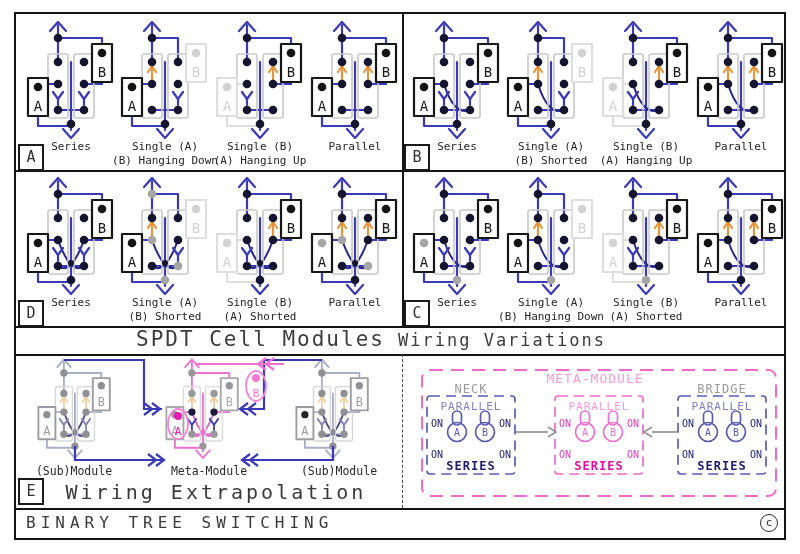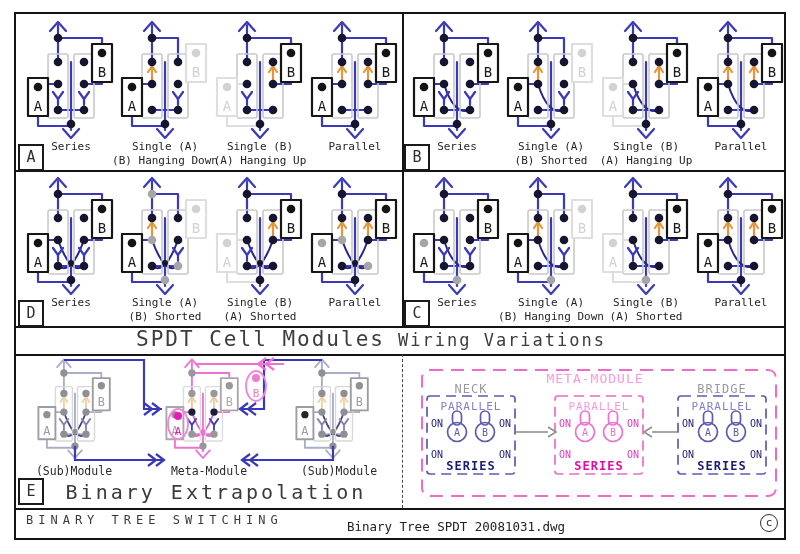--- a/index.html
+++ b/index.html
@@ -15,21 +15,21 @@
   .cellcap{position:absolute;font-size:11px;line-height:13px;text-align:center;
            color:#242424;width:130px;white-space:nowrap;}
   .cornerbox{position:absolute;width:22px;height:23px;border:2px solid #1a1a1a;
              background:#ffffff;color:#2e2e2e;font-size:15px;line-height:22px;
              text-align:center;z-index:5;}
   .bandtext{position:absolute;color:#3c3c3c;white-space:nowrap;}
   .band-left{font-size:21px;letter-spacing:2px;}
   .band-right{font-size:17px;letter-spacing:2px;}
   .etitle{position:absolute;left:30px;top:126px;width:340px;text-align:center;
           font-size:20px;letter-spacing:3px;color:#3a3a3a;white-space:nowrap;}
-  .footer-title{position:absolute;left:10px;top:5px;font-size:12px;letter-spacing:5px;
+  .footer-title{position:absolute;left:10px;top:5px;font-size:16px;letter-spacing:5px;
                 color:#3a3a3a;white-space:nowrap;}
   .footer-file{position:absolute;left:320px;top:11px;width:240px;text-align:center;
                font-size:12.5px;color:#222222;white-space:nowrap;}
   .footer-copy{position:absolute;right:10px;top:6px;display:flex;align-items:center;
                gap:6px;color:#2e2e2e;font-size:16px;white-space:nowrap;}
   .copycircle{display:inline-block;width:16px;height:16px;border:1.5px solid #2e2e2e;
               border-radius:50%;font-size:11px;line-height:15px;text-align:center;
               color:#2e2e2e;}
   svg text{font-family:"DejaVu Sans Mono",monospace;}
 </style>
@@ -748,21 +748,21 @@
           </g>
           <g>
             <ellipse cx="240" cy="32" rx="10" ry="15" stroke="#f286d8" stroke-width="1.8" fill="none"></ellipse>
             <circle cx="240" cy="24" r="4" fill="#f07ad4"></circle>
             <text x="240" y="43" fill="#f07ad4" font-size="11" text-anchor="middle">B</text>
           </g>
           <text x="58" y="121" fill="#2a2a2a" font-size="11.5" text-anchor="middle">(Sub)Module</text>
           <text x="193" y="121" fill="#2a2a2a" font-size="11.5" text-anchor="middle">Meta-Module</text>
           <text x="323" y="121" fill="#2a2a2a" font-size="11.5" text-anchor="middle">(Sub)Module</text>
         </svg>
-      <div class="etitle">Binary Extrapolation</div>
+      <div class="etitle">Wiring Extrapolation</div>
       <div class="cornerbox" style="left:2px;top:124px">E</div>
     </div>
 
     <div class="abs" id="meta-region" style="left:386px;top:340px;width:386px;height:154px">
         <svg style="position:absolute;left:0;top:0" width="386" height="154" viewBox="0 0 386 154">
           <rect x="20" y="16" width="354" height="126" rx="8" fill="none" stroke="#f06ac8" stroke-width="2" stroke-dasharray="13 8"></rect>
           <text x="193" y="29" fill="#f79ad8" font-size="13" text-anchor="middle" letter-spacing="1">META-MODULE</text>
           <g>
             <text x="69" y="39" fill="#9a9a9a" font-size="12" text-anchor="middle" letter-spacing="1">NECK</text>
             <rect x="25" y="42" width="88" height="78" rx="3" fill="none" stroke="#5b5bb4" stroke-width="1.7" stroke-dasharray="10 6"></rect>
@@ -816,20 +816,19 @@
           </g>
           <g>
             <line x1="275" y1="78" x2="250" y2="78" stroke="#909090" stroke-width="1.6"></line>
             <path d="M250,73 L242,78 L250,83" stroke="#909090" stroke-width="1.6" fill="none"></path>
           </g>
         </svg>
       </div>
 
     <div class="abs" style="left:0;top:494px;width:772px;height:34px">
       <div class="footer-title">BINARY TREE SWITCHING</div>
-      <div class="footer-file">Binary Tree SPDT 20081031.dwg</div>
       <div class="footer-copy">
         <span class="copycircle">c</span>
       </div>
     </div>
 
   </div>
 </div>
 
 </body></html>

